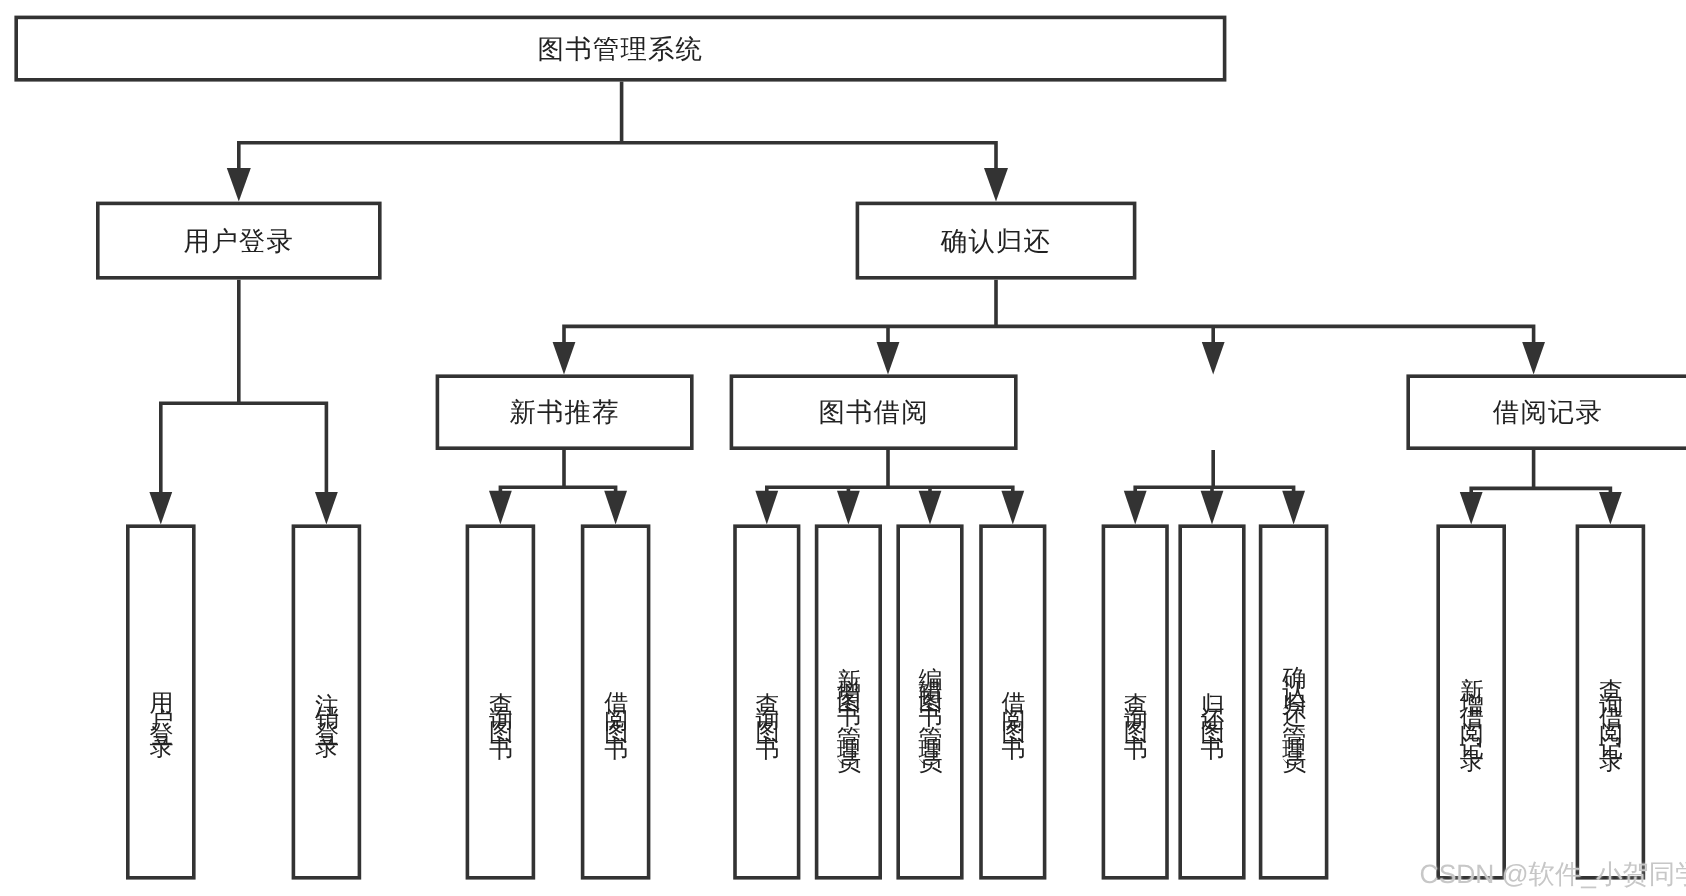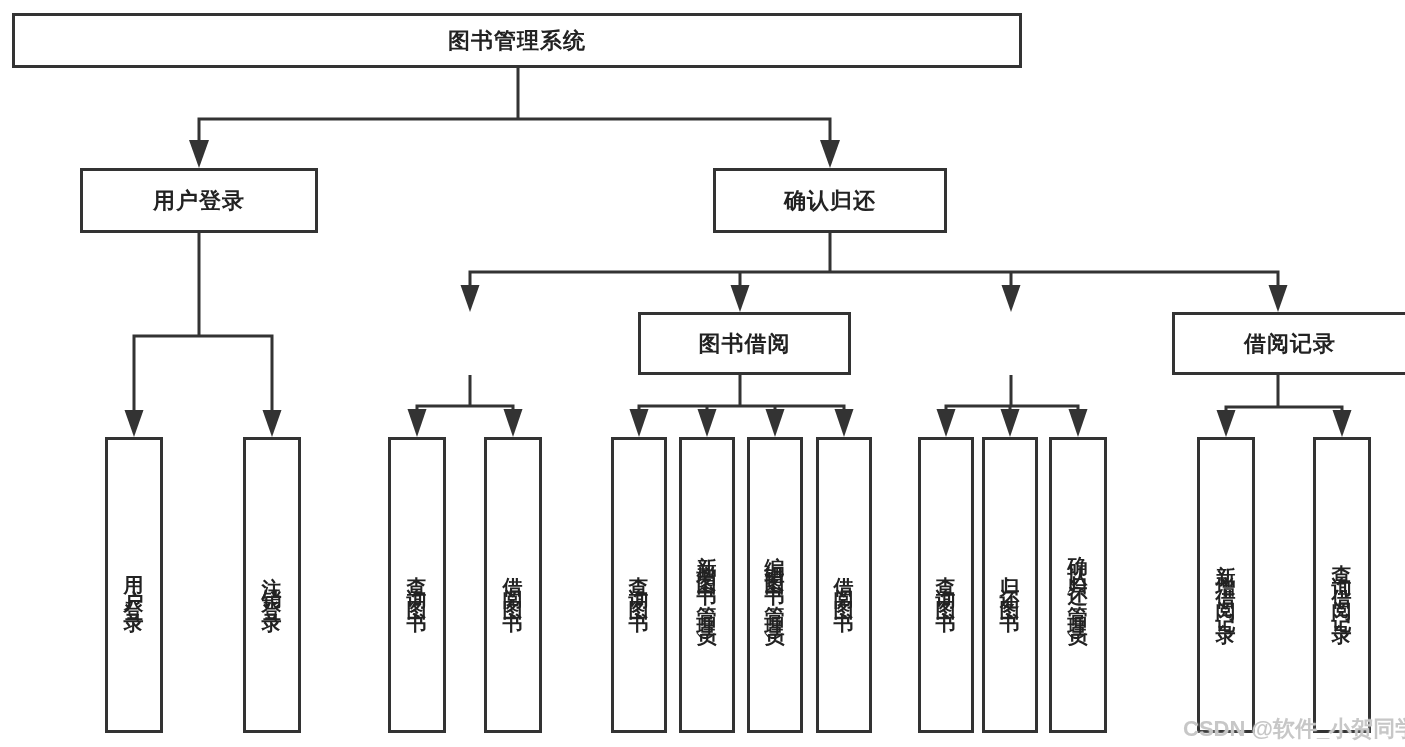--- a/index.html
+++ b/index.html
@@ -1,19 +1,18 @@
 <!DOCTYPE html>
 <html><head>
 <meta charset="utf-8">
 <style>
   html,body{margin:0;padding:0;background:#ffffff;}
   .stage{
     position:relative;width:1405px;height:747px;background:#ffffff;overflow:hidden;
     font-family:"Liberation Sans","DejaVu Sans",sans-serif;
-    font-weight:bold;
   }
   .connectors{position:absolute;left:0;top:0;}
   .box{
     position:absolute;background:#ffffff;border:3px solid #333333;box-sizing:border-box;
     display:flex;align-items:center;justify-content:center;color:#222222;
   }
   .hlabel{font-size:22px;letter-spacing:1px;white-space:nowrap;}
   .vtext{
     writing-mode:vertical-rl;text-orientation:mixed;
     font-size:20px;letter-spacing:12px;color:#222222;line-height:1;
@@ -98,21 +97,24 @@
     <span class="hlabel">图书管理系统</span>
   </div>
 
   <div class="box" style="left:80px;top:168px;width:238px;height:65px">
     <span class="hlabel">用户登录</span>
   </div>
   <div class="box" style="left:713px;top:168px;width:234px;height:65px">
     <span class="hlabel">确认归还</span>
   </div>
 
-  <div class="box" style="left:638px;top:312px;width:213px;height:63px">
+  <div class="box" style="left:363px;top:312px;width:215px;height:63px">
+    <span class="hlabel">新书推荐</span>
+  </div>
+  <div class="box" style="left:608px;top:312px;width:240px;height:63px">
     <span class="hlabel">图书借阅</span>
   </div>
   <div class="box" style="left:1172px;top:312px;width:236px;height:63px">
     <span class="hlabel">借阅记录</span>
   </div>
 
   <div class="box leaf" style="left:105px;top:437px;width:58px;height:296px">
     <span class="vtext">用户登录</span>
   </div>
   <div class="box leaf" style="left:243px;top:437px;width:58px;height:296px">

